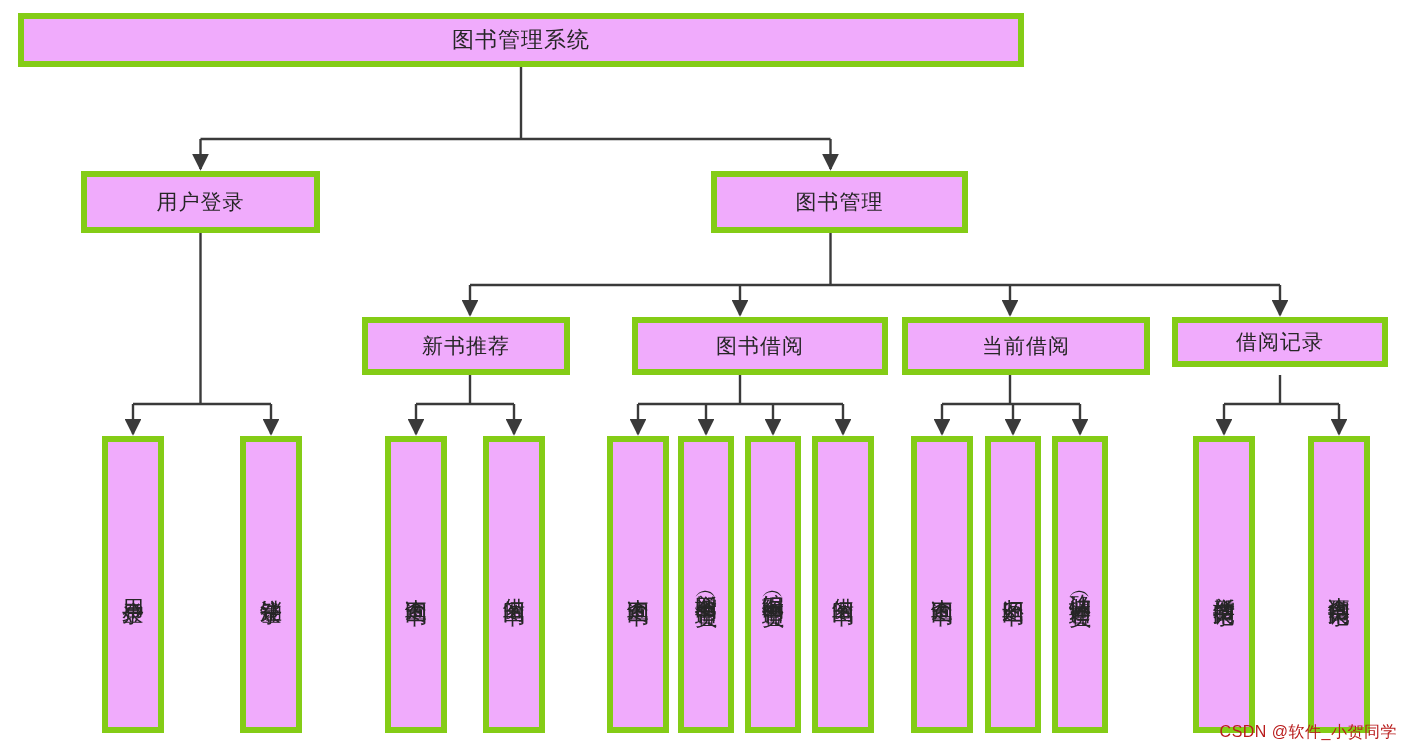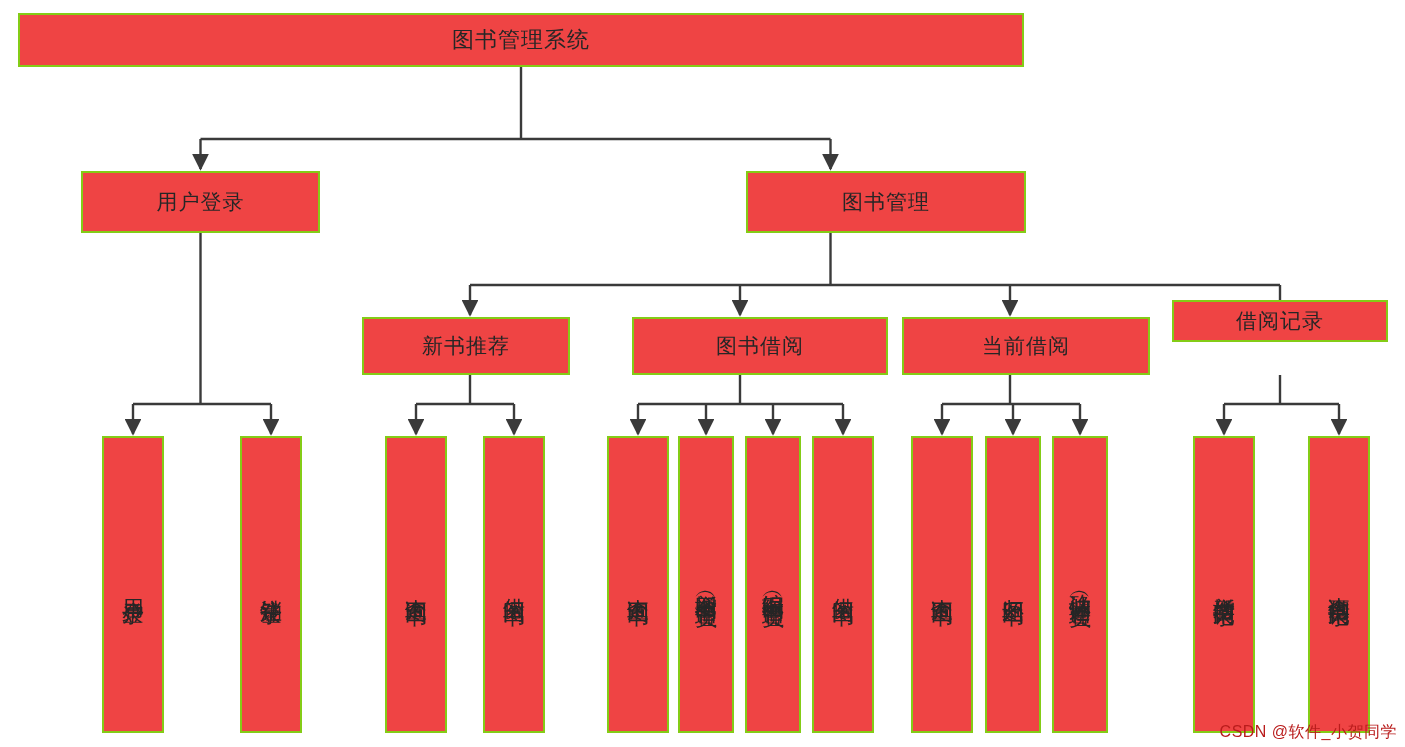--- a/index.html
+++ b/index.html
@@ -21,22 +21,22 @@
     position: absolute;
     left: 0;
     top: 0;
     width: 1405px;
     height: 747px;
     pointer-events: none;
   }
   .node {
     position: absolute;
     box-sizing: border-box;
-    border: 2px solid #84cc16;
-    background: #ef4444;
+    border: 6px solid #84cc16;
+    background: #f0abfc;
     display: flex;
     align-items: center;
     justify-content: center;
     color: #262626;
   }
   .node.h {
     font-size: 21px;
     letter-spacing: 1px;
     white-space: nowrap;
   }
@@ -113,33 +113,33 @@
       </g>
   </svg>
 
   <div id="nodes">
       <div class="node h root" style="left: 18px; top: 13px; width: 1006px; height: 54px;">
         <span>图书管理系统</span>
       </div>
       <div class="node h" style="left: 81px; top: 171px; width: 239px; height: 62px;">
         <span>用户登录</span>
       </div>
-      <div class="node h" style="left: 711px; top: 171px; width: 280px; height: 62px; margin-left: 35px;">
+      <div class="node h" style="left: 711px; top: 171px; width: 257px; height: 62px;">
         <span>图书管理</span>
       </div>
       <div class="node h" style="left: 362px; top: 317px; width: 208px; height: 58px;">
         <span>新书推荐</span>
       </div>
       <div class="node h" style="left: 632px; top: 317px; width: 256px; height: 58px;">
         <span>图书借阅</span>
       </div>
       <div class="node h" style="left: 902px; top: 317px; width: 248px; height: 58px;">
         <span>当前借阅</span>
       </div>
-      <div class="node h" style="left: 1172px; top: 300px; width: 216px; height: 42px;">
+      <div class="node h" style="left: 1172px; top: 317px; width: 216px; height: 50px;">
         <span>借阅记录</span>
       </div>
       <div class="node v" style="left: 102px; top: 436px; width: 62px; height: 297px;">
         <span class="vtext">用户登录</span>
       </div>
       <div class="node v" style="left: 240px; top: 436px; width: 62px; height: 297px;">
         <span class="vtext">注销登录</span>
       </div>
       <div class="node v" style="left: 385px; top: 436px; width: 62px; height: 297px;">
         <span class="vtext">查询图书</span>

